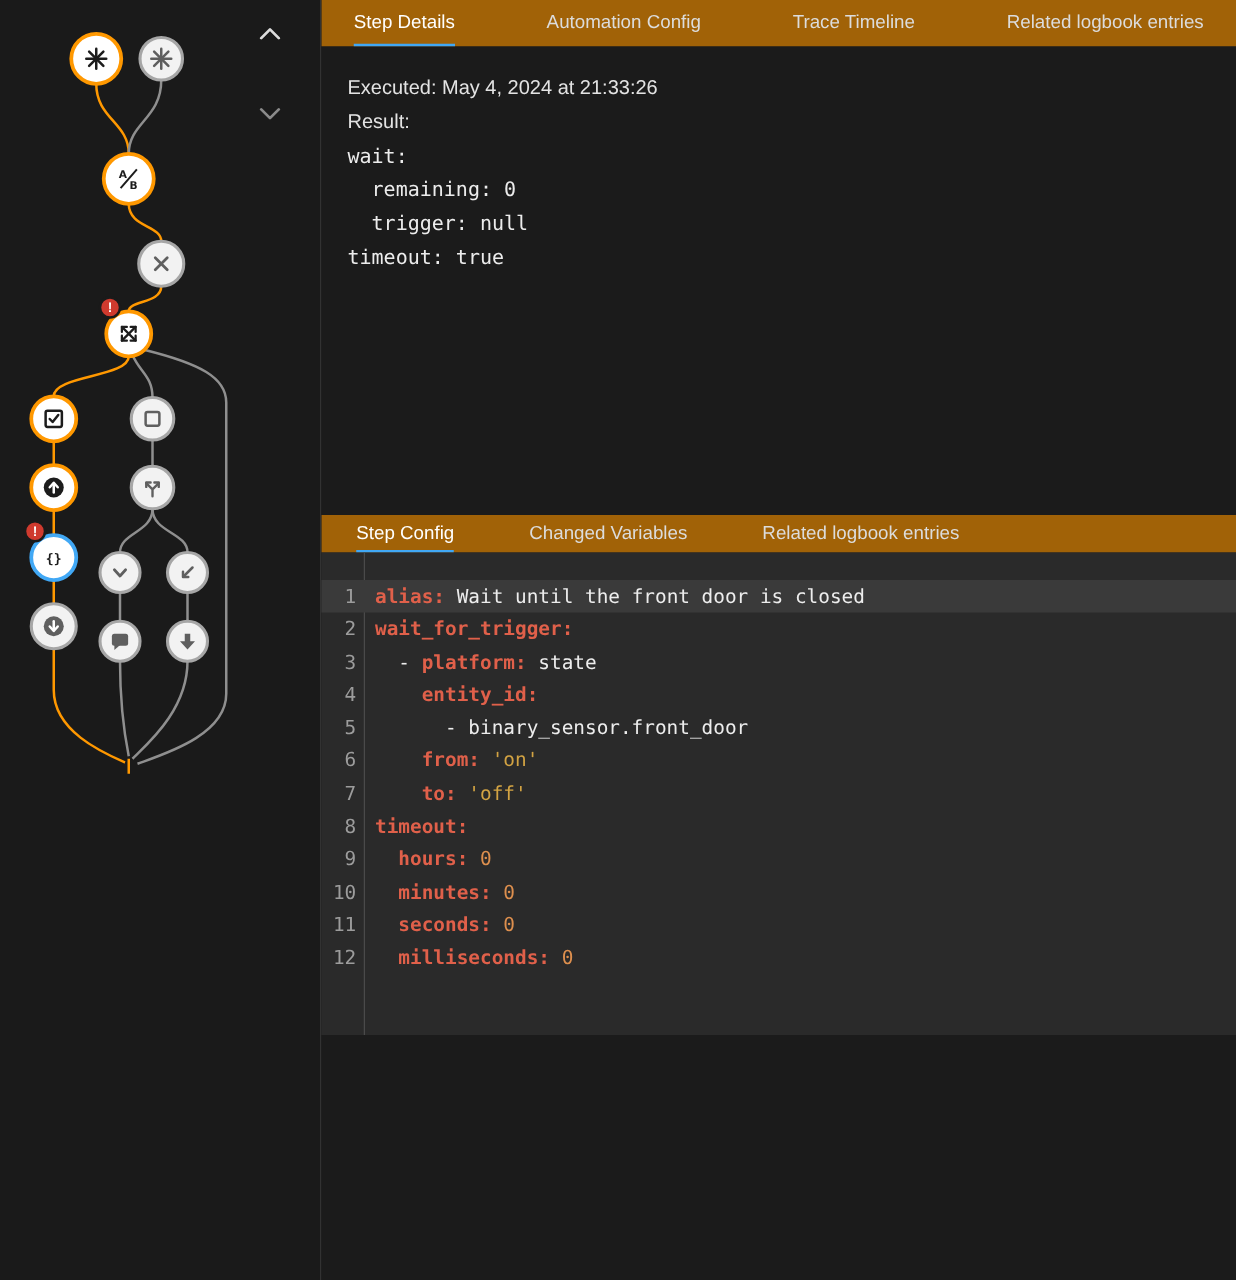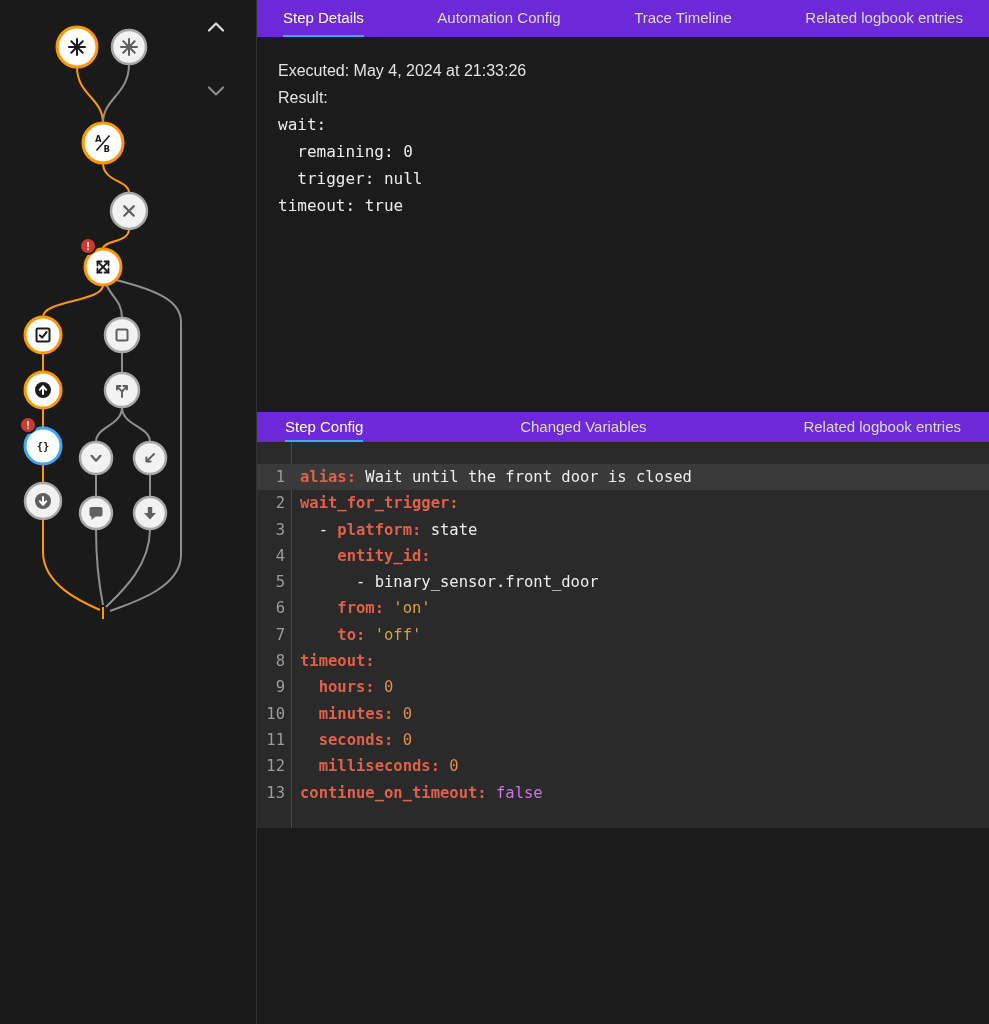--- a/index.html
+++ b/index.html
@@ -12,23 +12,23 @@
                 border-right:1px solid #323232; position:relative; }
   .left-panel svg { position:absolute; top:0; left:0; }
   .scroll-btn { position:absolute; width:30px; height:30px; background:transparent;
                 border:none; cursor:pointer; display:flex; align-items:center; justify-content:center; }
   .scroll-btn.up   { left:207px; top:22px; }
   .scroll-btn.down { left:207px; top:86px; }
 
   
   .right-panel { flex:1; display:flex; flex-direction:column; background:#1b1b1b; }
 
-  .tabs { display:flex; background:#6d28d9; flex:none; }
+  .tabs { display:flex; background:#a16207; flex:none; }
   .top-tabs { height:37px; justify-content:space-between; padding:0 26px; }
-  .sub-tabs { height:30px; justify-content:space-between; gap:44px; padding:0 28px; }
+  .sub-tabs { height:30px; justify-content:flex-start; gap:60px; padding:0 28px; }
   .tab { display:flex; align-items:center; font-size:15px; color:#dcdcdc;
          border-bottom:2px solid transparent; cursor:pointer; white-space:nowrap; }
   .tab.active { color:#ffffff; border-bottom-color:#41a8f5; }
 
   .details { height:375px; padding:20px 21px; font-size:16px; overflow:hidden; }
   .details p { line-height:27px; }
   .details .error-line { color:#e0604b; }
   .details pre { font-family:"DejaVu Sans Mono", monospace; font-size:16px;
                  line-height:27px; color:#ececec; white-space:pre; margin-top:0; }
 
@@ -257,18 +257,17 @@
           <div class="crow"><span class="ln">3</span><span class="ccode"><span class="tok-plain">  - </span><span class="tok-key">platform:</span><span class="tok-plain"> state</span></span></div>
           <div class="crow"><span class="ln">4</span><span class="ccode"><span class="tok-plain">    </span><span class="tok-key">entity_id:</span></span></div>
           <div class="crow"><span class="ln">5</span><span class="ccode"><span class="tok-plain">      - binary_sensor.front_door</span></span></div>
           <div class="crow"><span class="ln">6</span><span class="ccode"><span class="tok-plain">    </span><span class="tok-key">from:</span><span class="tok-str"> 'on'</span></span></div>
           <div class="crow"><span class="ln">7</span><span class="ccode"><span class="tok-plain">    </span><span class="tok-key">to:</span><span class="tok-str"> 'off'</span></span></div>
           <div class="crow"><span class="ln">8</span><span class="ccode"><span class="tok-key">timeout:</span></span></div>
           <div class="crow"><span class="ln">9</span><span class="ccode"><span class="tok-plain">  </span><span class="tok-key">hours:</span><span class="tok-num"> 0</span></span></div>
           <div class="crow"><span class="ln">10</span><span class="ccode"><span class="tok-plain">  </span><span class="tok-key">minutes:</span><span class="tok-num"> 0</span></span></div>
           <div class="crow"><span class="ln">11</span><span class="ccode"><span class="tok-plain">  </span><span class="tok-key">seconds:</span><span class="tok-num"> 0</span></span></div>
           <div class="crow"><span class="ln">12</span><span class="ccode"><span class="tok-plain">  </span><span class="tok-key">milliseconds:</span><span class="tok-num"> 0</span></span></div>
-          <div class="crow"><span class="ln">13</span><span class="ccode"><span class="tok-key">continue_on_timeout:</span><span class="tok-bool"> false</span></span></div>
         </div>
     </div>
 
   </main>
 </div>
 
 </body></html>

